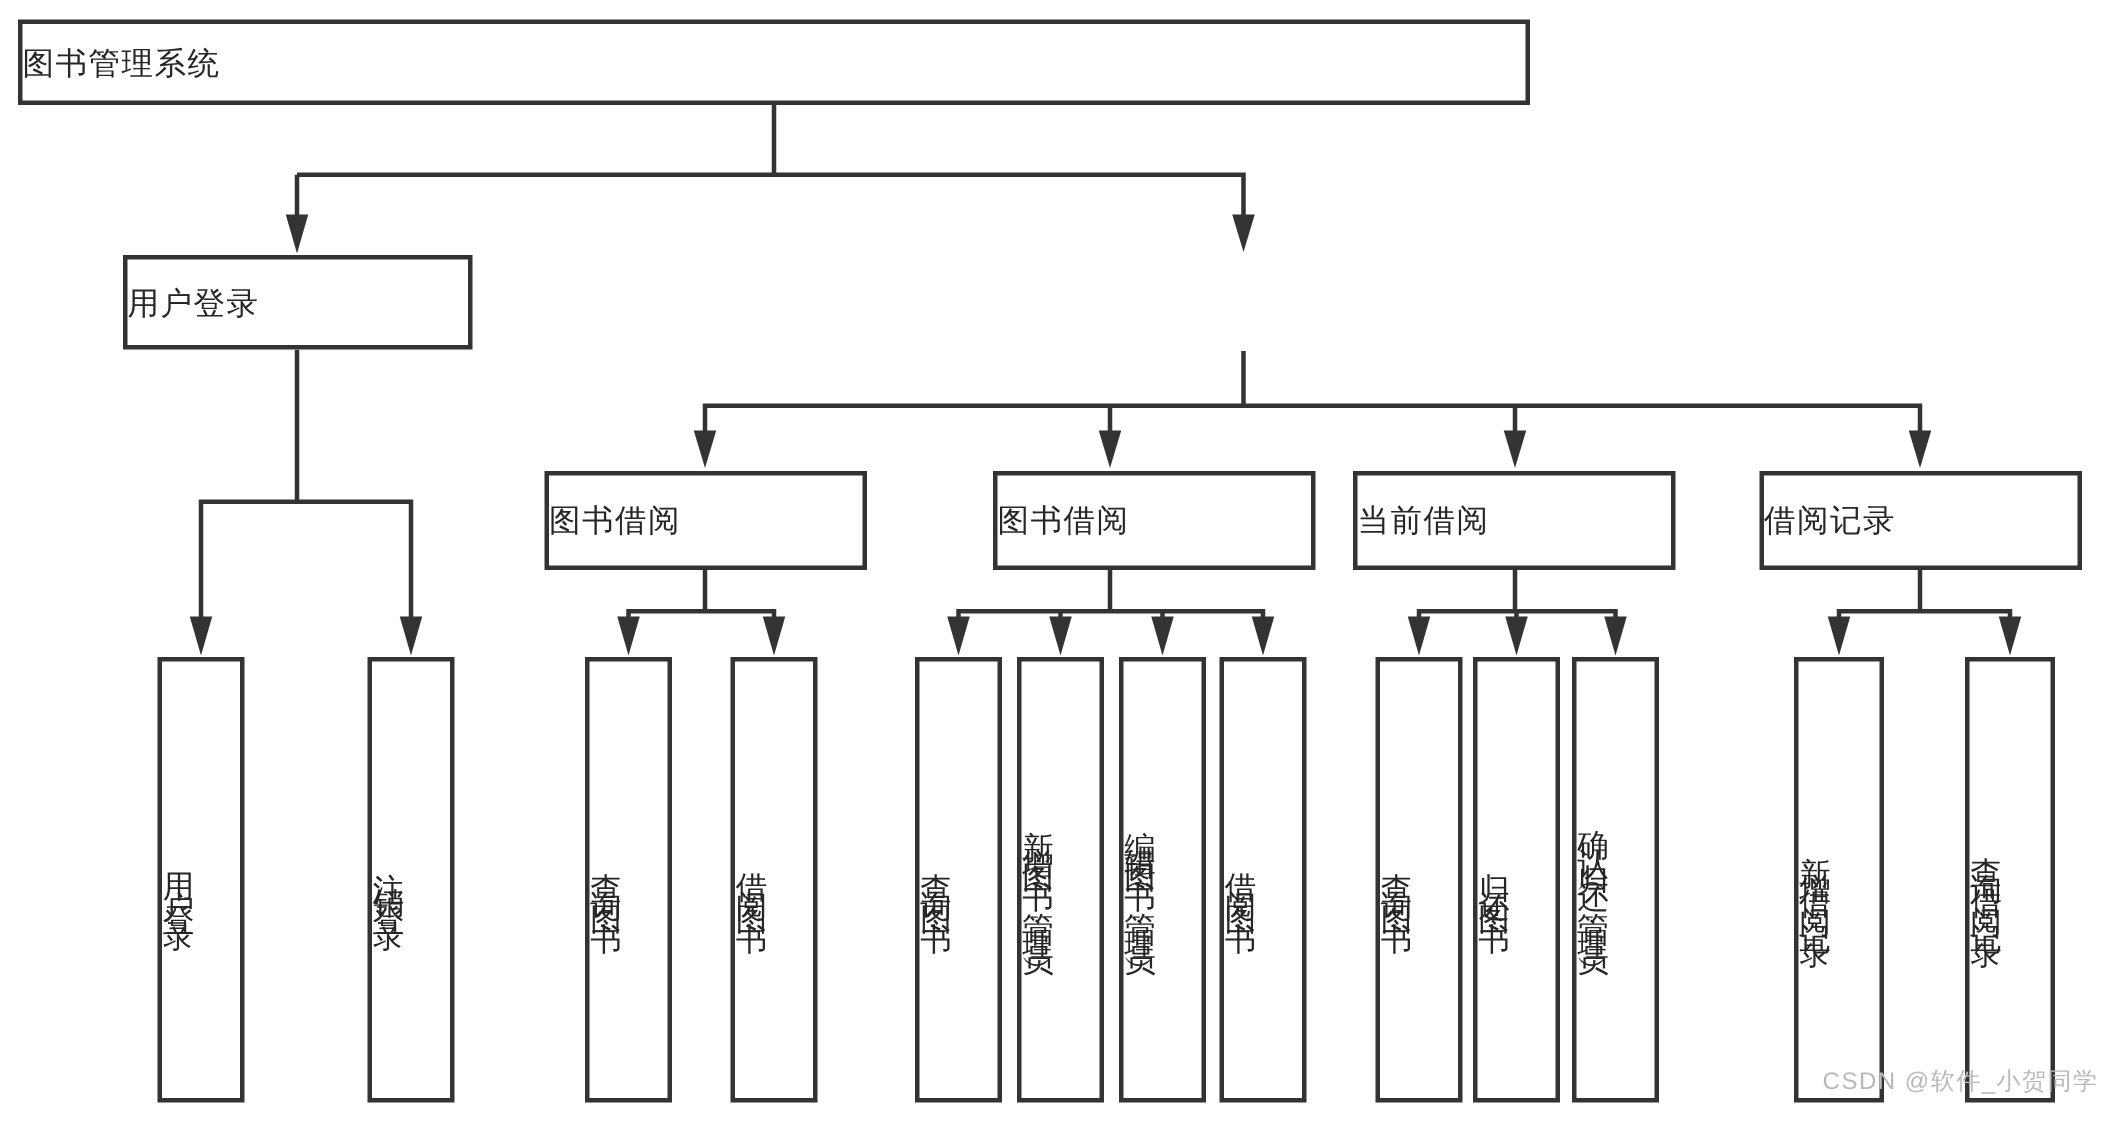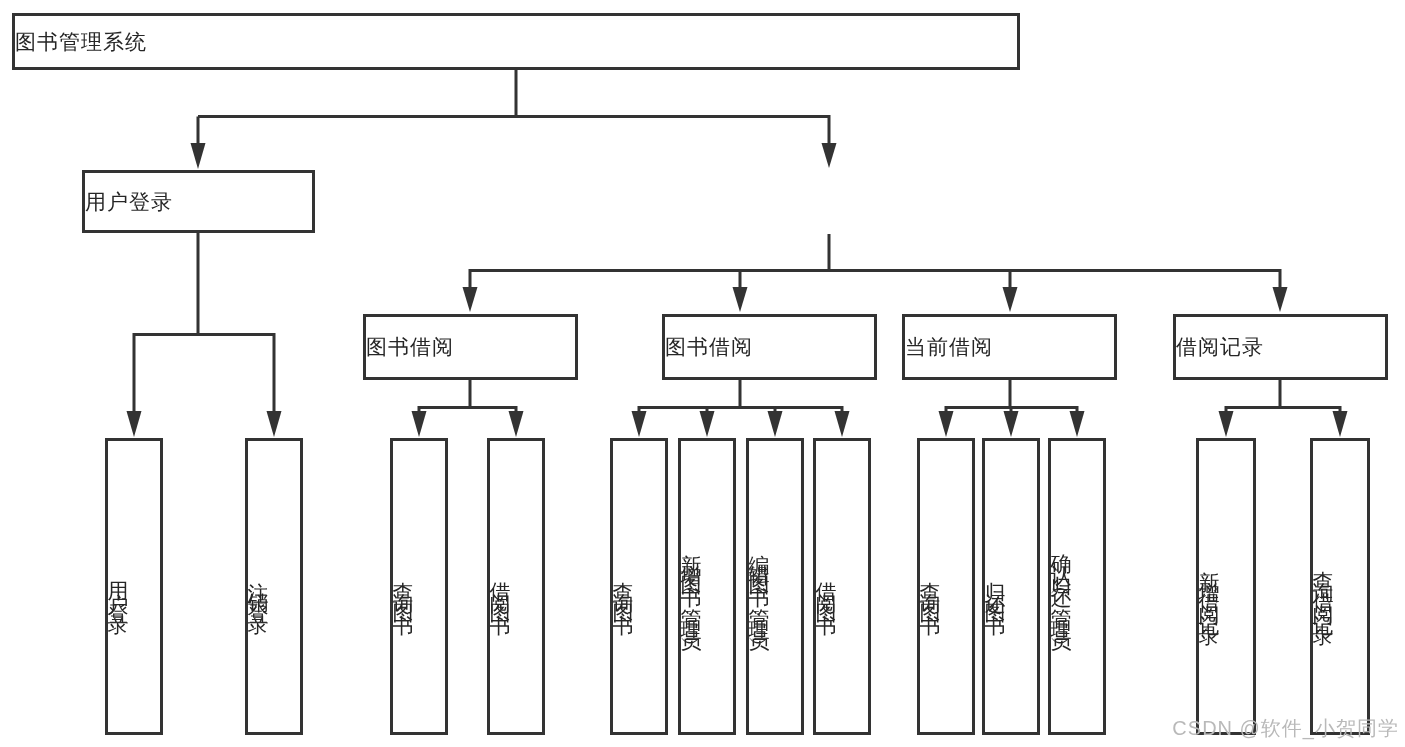--- a/index.html
+++ b/index.html
@@ -36,22 +36,22 @@
     writing-mode: vertical-rl;
     text-orientation: mixed;
     letter-spacing: 11px;
     line-height: 1;
     font-size: 21px;
     white-space: nowrap;
   }
   .watermark {
     position: absolute;
     right: 6px;
-    bottom: 5px;
-    font-size: 20px;
+    bottom: 15px;
+    font-size: 16px;
     color: #b9b9b9;
     letter-spacing: 1px;
     z-index: 3;
   }
 </style>
 </head>
 <body>
 
 <div class="canvas">
 

